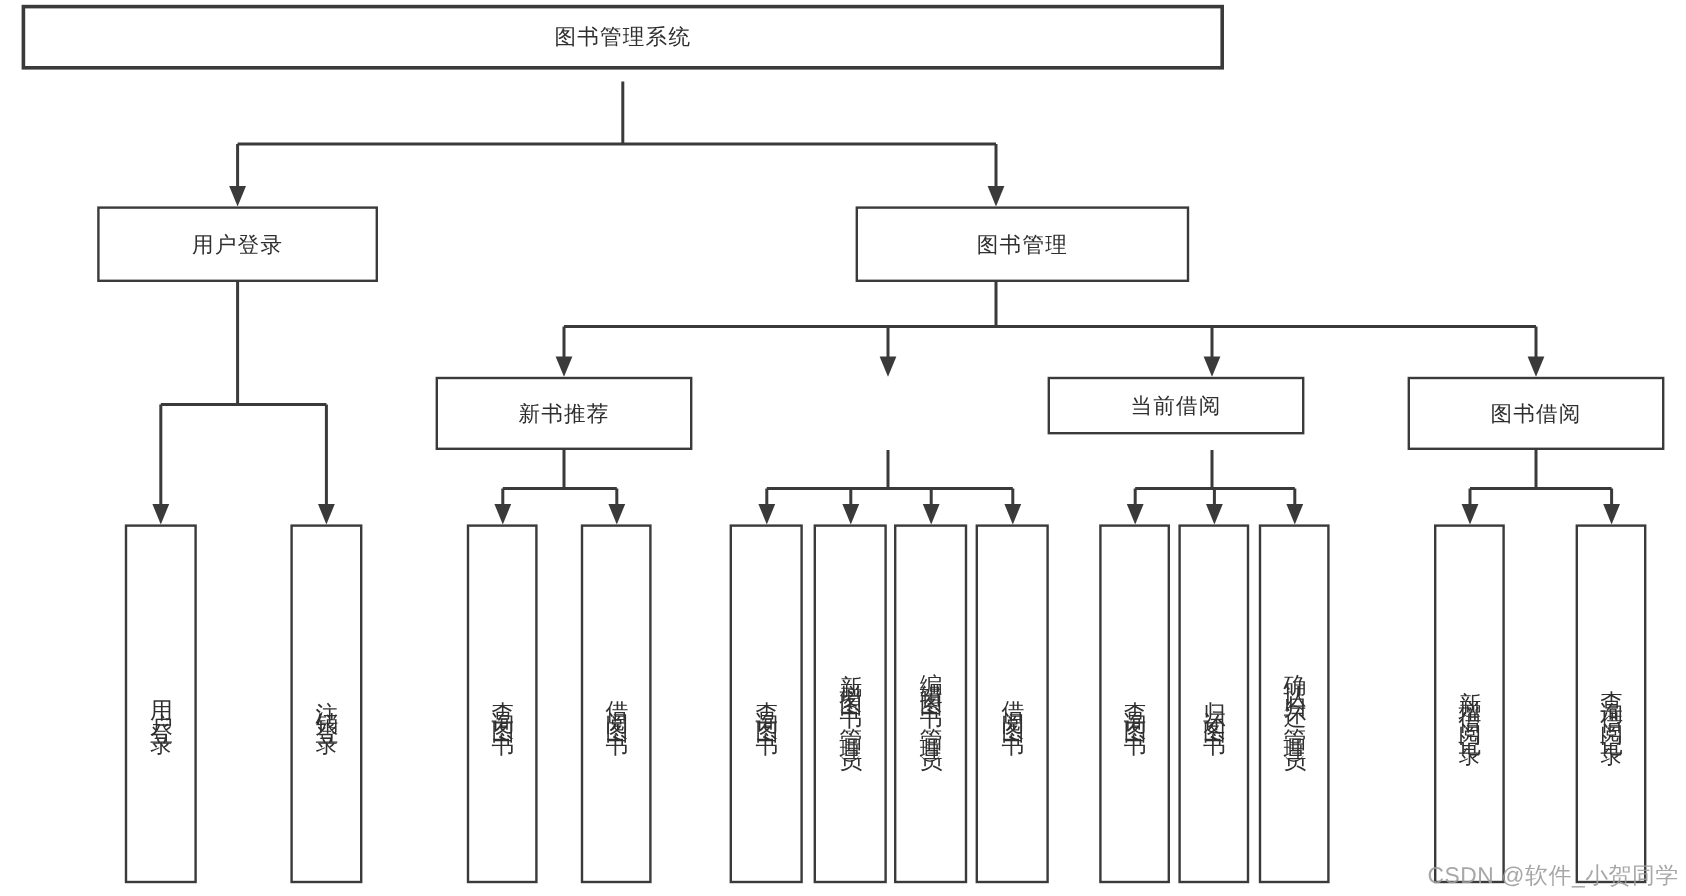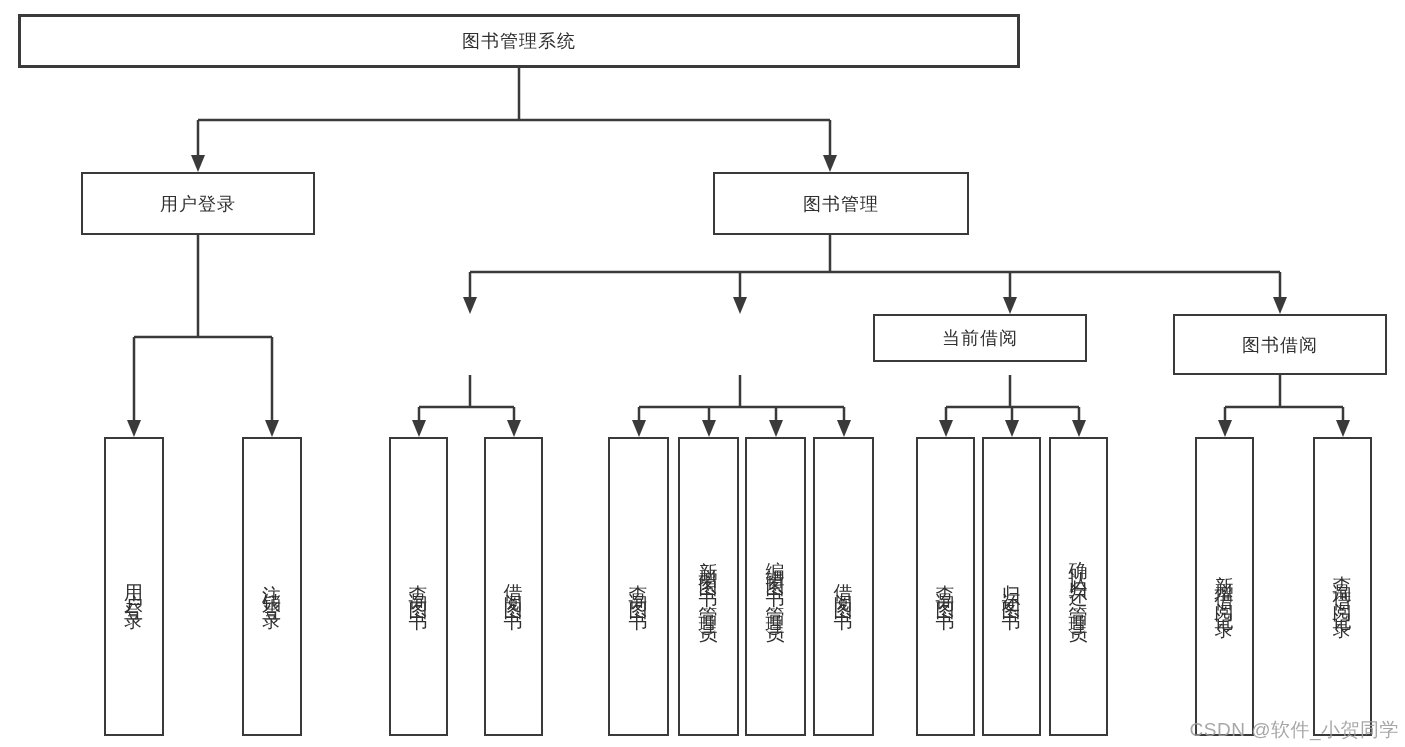--- a/index.html
+++ b/index.html
@@ -66,31 +66,34 @@
       <polygon points="769,420 783,420 776,437"></polygon>
       <polygon points="837,420 851,420 844,437"></polygon>
       <polygon points="939,420 953,420 946,437"></polygon>
       <polygon points="1005,420 1019,420 1012,437"></polygon>
       <polygon points="1072,420 1086,420 1079,437"></polygon>
       <polygon points="1218,420 1232,420 1225,437"></polygon>
       <polygon points="1336,420 1350,420 1343,437"></polygon>
     </g>
   </svg>
 
-  <div class="node root" style="left:18px;top:14px;width:1002px;height:54px">
+  <div class="node root" style="left:18px;top:4px;width:1002px;height:54px">
     <span class="h-label">图书管理系统</span>
   </div>
 
   <div class="node" style="left:81px;top:172px;width:234px;height:63px">
     <span class="h-label">用户登录</span>
   </div>
-  <div class="node" style="left:713px;top:172px;width:256px;height:63px">
+  <div class="node" style="left:713px;top:172px;width:278px;height:63px">
     <span class="h-label">图书管理</span>
   </div>
 
+  <div class="node" style="left:363px;top:314px;width:214px;height:61px">
+    <span class="h-label">新书推荐</span>
+  </div>
   <div class="node" style="left:873px;top:314px;width:214px;height:48px">
     <span class="h-label">当前借阅</span>
   </div>
   <div class="node" style="left:1173px;top:314px;width:214px;height:61px">
     <span class="h-label">图书借阅</span>
   </div>
 
   <div class="node" style="left:104px;top:437px;width:60px;height:299px">
     <span class="v-label">用户登录</span>
   </div>

